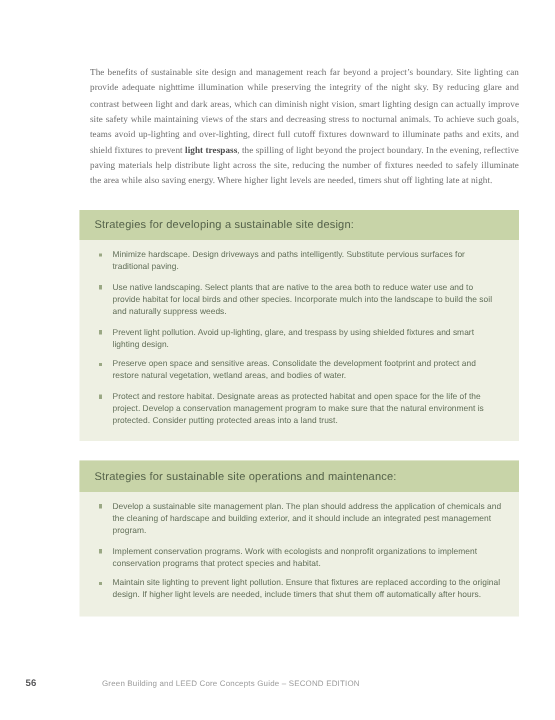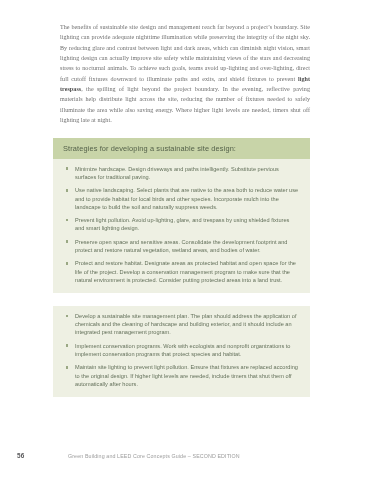--- a/index.html
+++ b/index.html
@@ -15,22 +15,22 @@
     overflow: hidden;
   }
   .page {
     position: absolute;
     inset: 0;
     background: #ffffff;
   }
   .content {
     position: absolute;
     left: 53px;
-    top: 22px;
-    width: 257px;
+    top: 44px;
+    width: 293px;
   }
   .body-par {
     font-family: "Liberation Serif", serif;
     font-size: 6.1px;
     line-height: 10.35px;
     color: #6f6f6f;
     text-align: justify;
     margin: 0;
     letter-spacing: 0.04px;
     padding-left: 7px;
@@ -125,20 +125,21 @@
           <li><span class="marker"></span><span>Minimize hardscape. Design driveways and paths intelligently. Substitute pervious surfaces for traditional paving.</span></li>
           <li><span class="marker"></span><span>Use native landscaping. Select plants that are native to the area both to reduce water use and to provide habitat for local birds and other species. Incorporate mulch into the landscape to build the soil and naturally suppress weeds.</span></li>
           <li><span class="marker"></span><span>Prevent light pollution. Avoid up-lighting, glare, and trespass by using shielded fixtures and smart lighting design.</span></li>
           <li><span class="marker"></span><span>Preserve open space and sensitive areas. Consolidate the development footprint and protect and restore natural vegetation, wetland areas, and bodies of water.</span></li>
           <li><span class="marker"></span><span>Protect and restore habitat. Designate areas as protected habitat and open space for the life of the project. Develop a conservation management program to make sure that the natural environment is protected. Consider putting protected areas into a land trust.</span></li>
         </ul>
       </div>
     </div>
 
     <div class="callout">
+      <div class="callout-header">Strategies for sustainable site operations and maintenance:</div>
       <div class="callout-body">
         <ul class="bullets">
           <li><span class="marker"></span><span>Develop a sustainable site management plan. The plan should address the application of chemicals and the cleaning of hardscape and building exterior, and it should include an integrated pest management program.</span></li>
           <li><span class="marker"></span><span>Implement conservation programs. Work with ecologists and nonprofit organizations to implement conservation programs that protect species and habitat.</span></li>
           <li><span class="marker"></span><span>Maintain site lighting to prevent light pollution. Ensure that fixtures are replaced according to the original design. If higher light levels are needed, include timers that shut them off automatically after hours.</span></li>
         </ul>
       </div>
     </div>
 
   </div>

